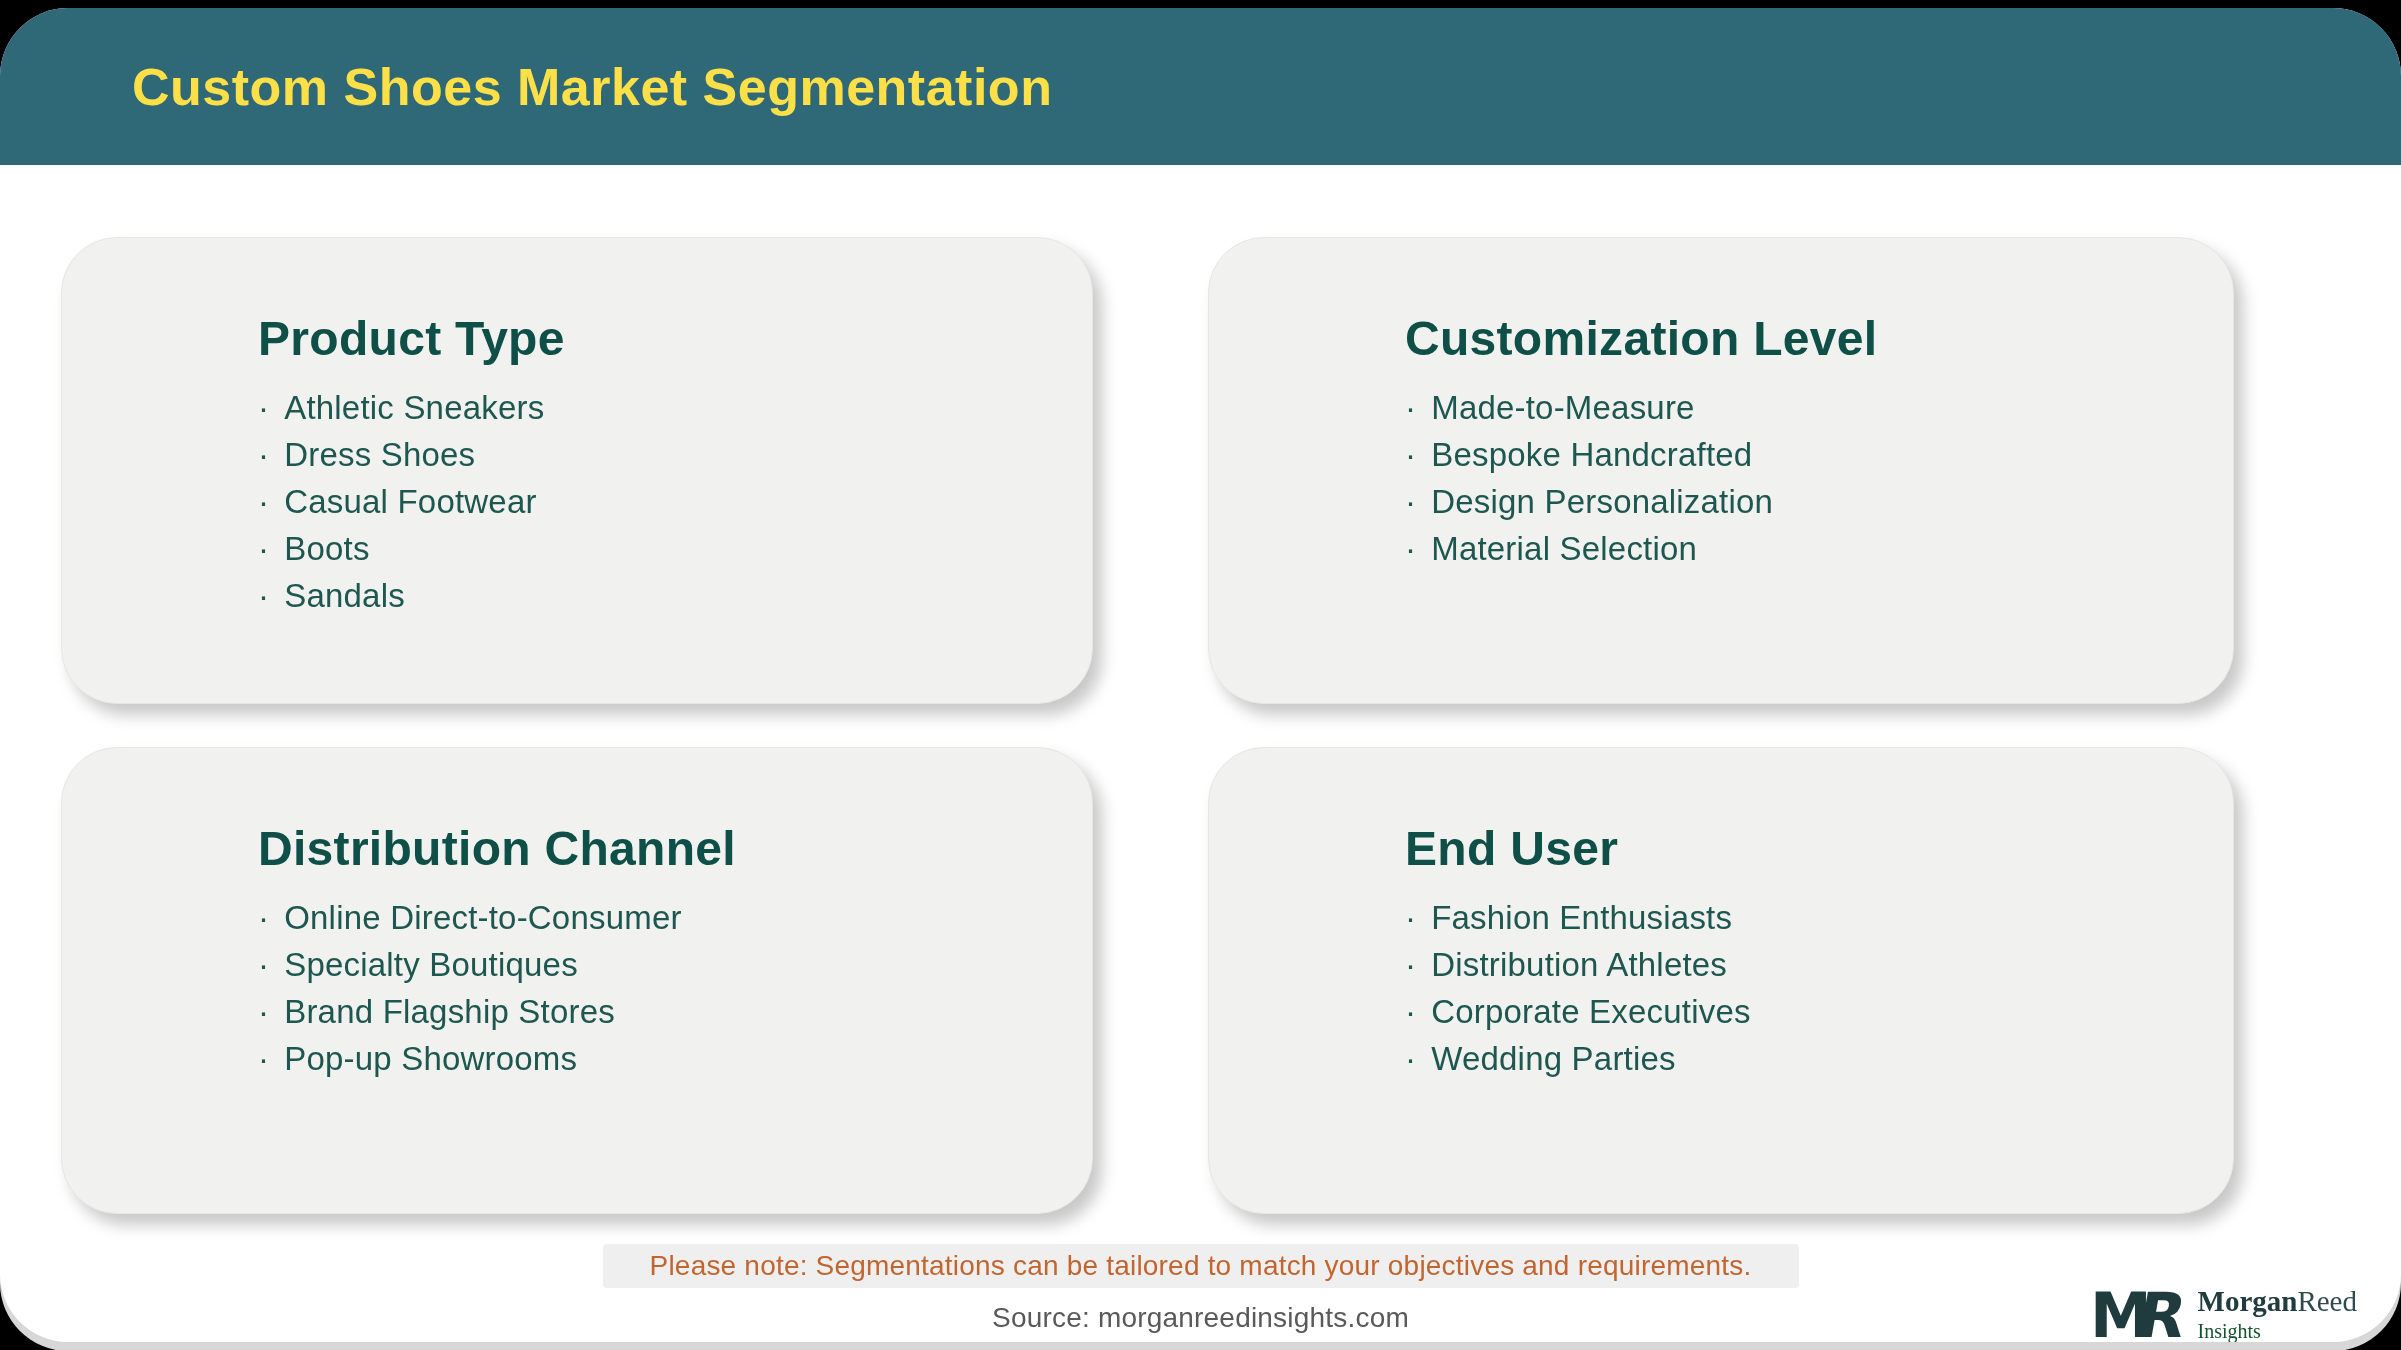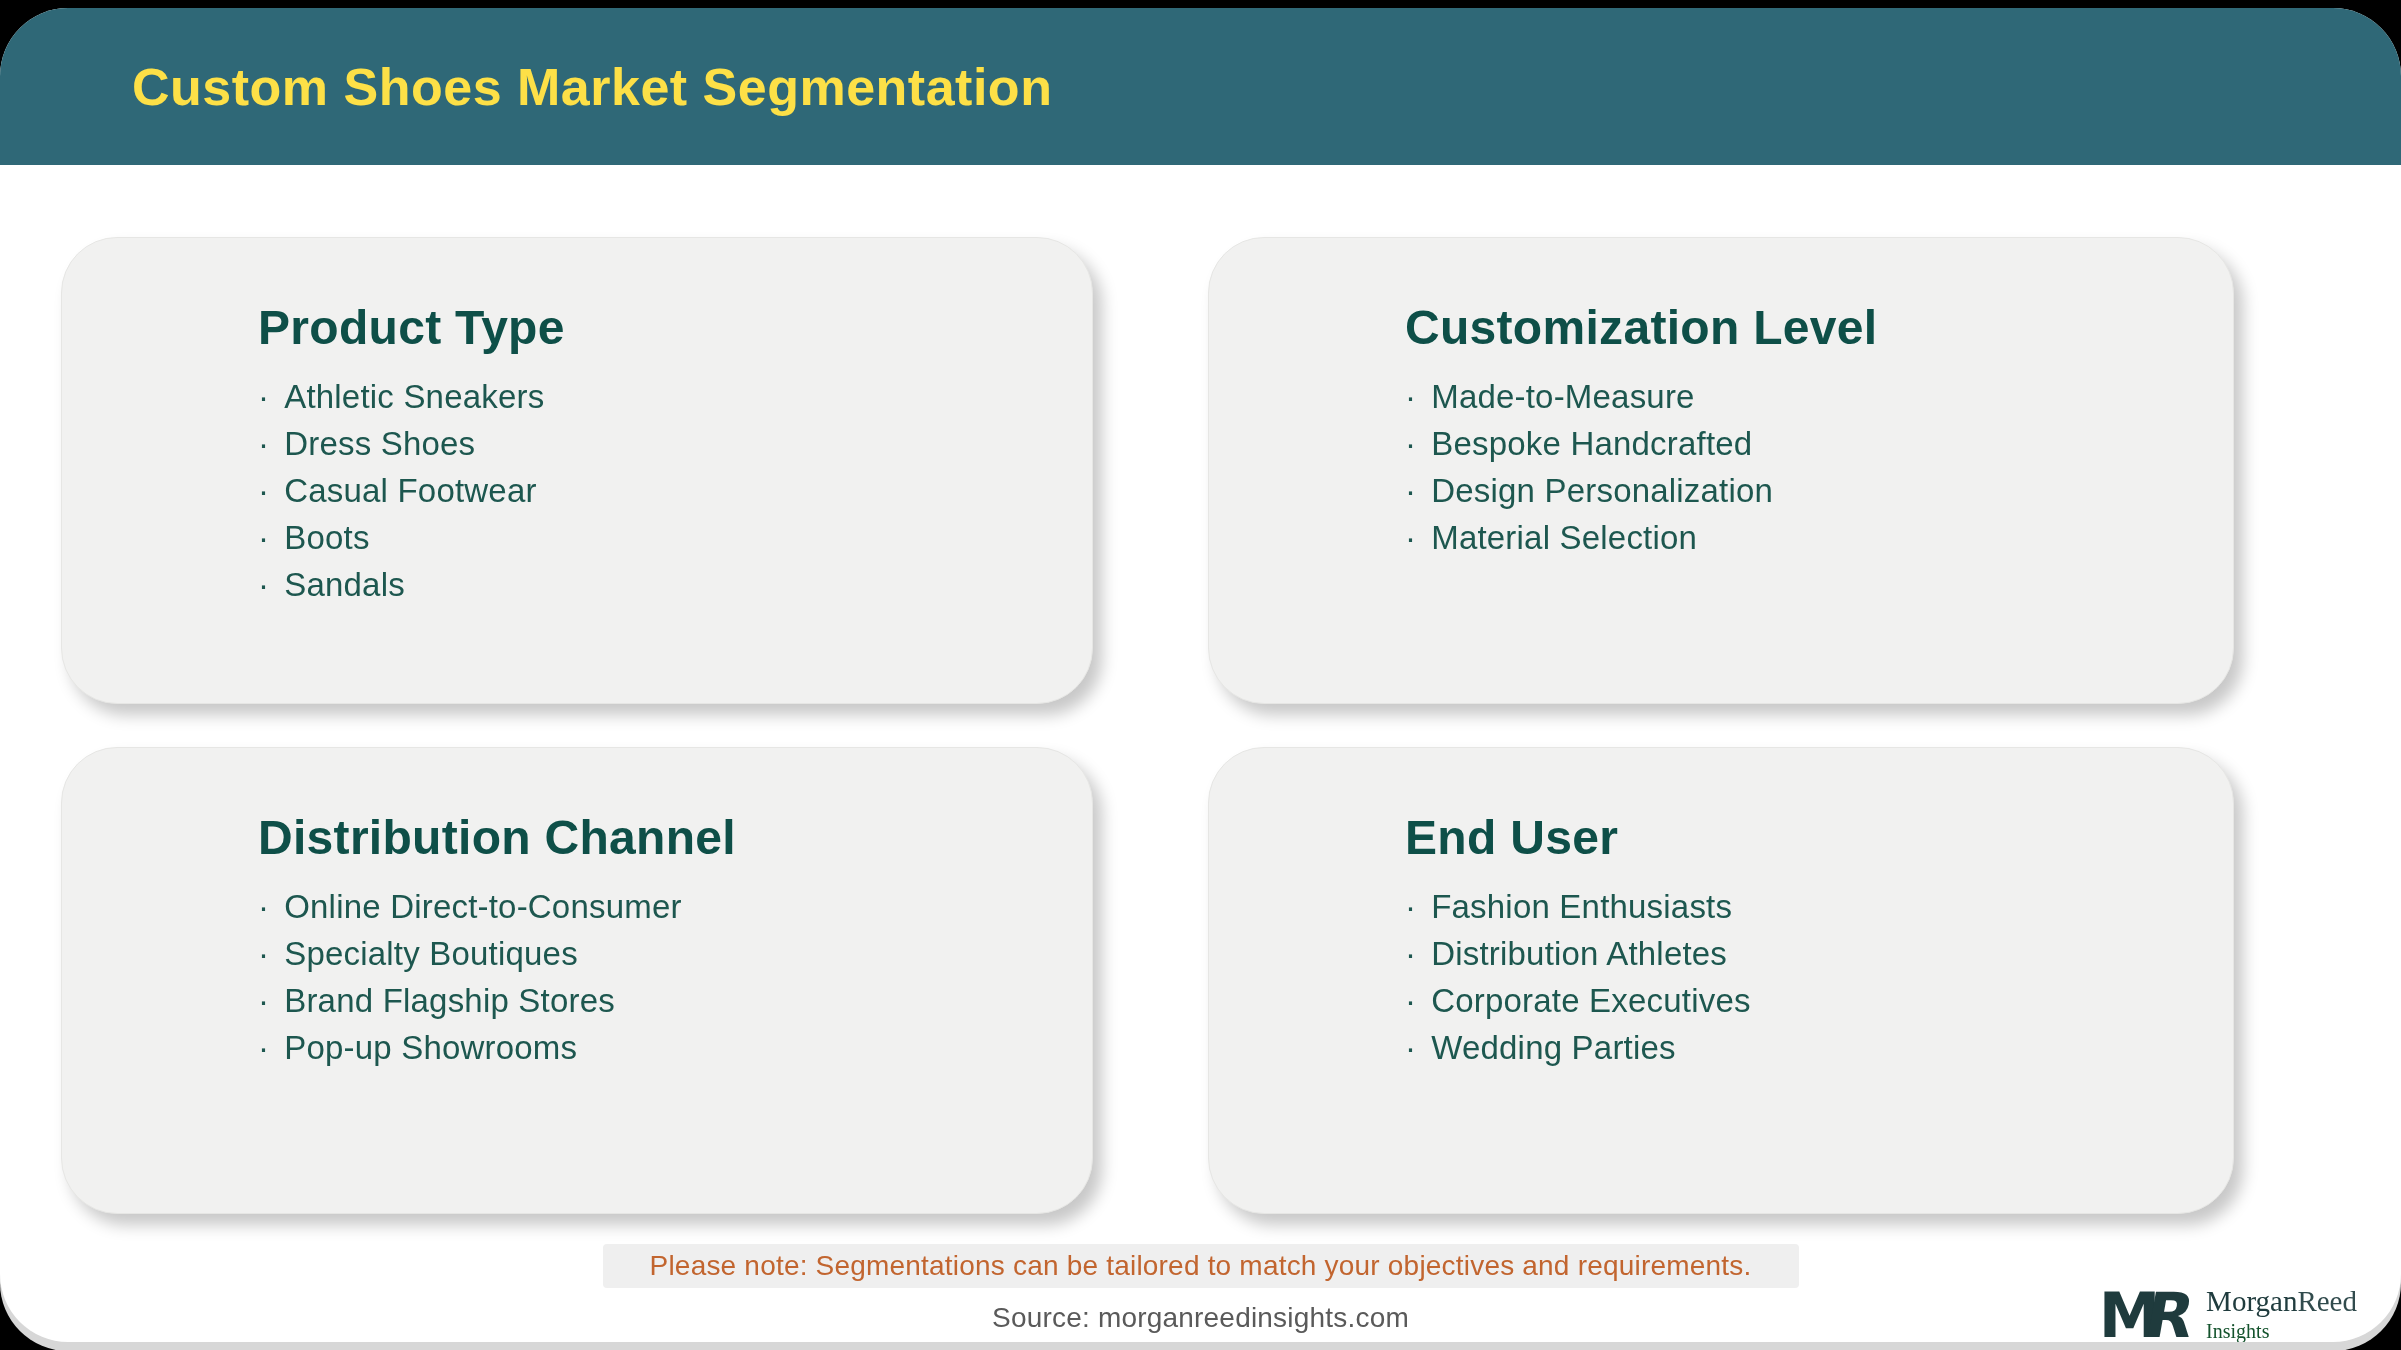--- a/index.html
+++ b/index.html
@@ -54,20 +54,21 @@
     box-shadow: 9px 11px 16px rgba(0,0,0,0.22);
     padding: 62px 46px 0 196px;
   }
 
   .card-title {
     color: #0e4f48;
     font-size: 48px;
     font-weight: 700;
     letter-spacing: 0.3px;
     margin-bottom: 18px;
+    margin-top: 11px;
   }
 
   .items { list-style: none; }
 
   .item {
     display: flex;
     align-items: baseline;
     color: #1d574f;
     font-size: 33px;
     line-height: 47px;
@@ -122,21 +123,21 @@
     margin-right: 12px;
   }
   .monogram .m { font-size: 62px; letter-spacing: -4px; }
   .monogram .r {
     font-size: 62px;
     margin-left: -10px;
     transform: skewX(-10deg);
   }
   .logo-text { font-family: "Liberation Serif", "DejaVu Serif", serif; line-height: 30px; }
   .logo-name { color: #203c3e; font-size: 29px; }
-  .logo-name .nb { font-weight: 400; text-align: center; }
+  .logo-name .nb { font-weight: 700; text-align: center; }
   .logo-name .nr { font-weight: 400; opacity: 0.92; text-align: center; }
   .logo-sub { color: #14532d; font-size: 20px; }
 </style>
 </head>
 <body>
 
 <div class="canvas">
   <div class="page">
 
     <header class="header">

